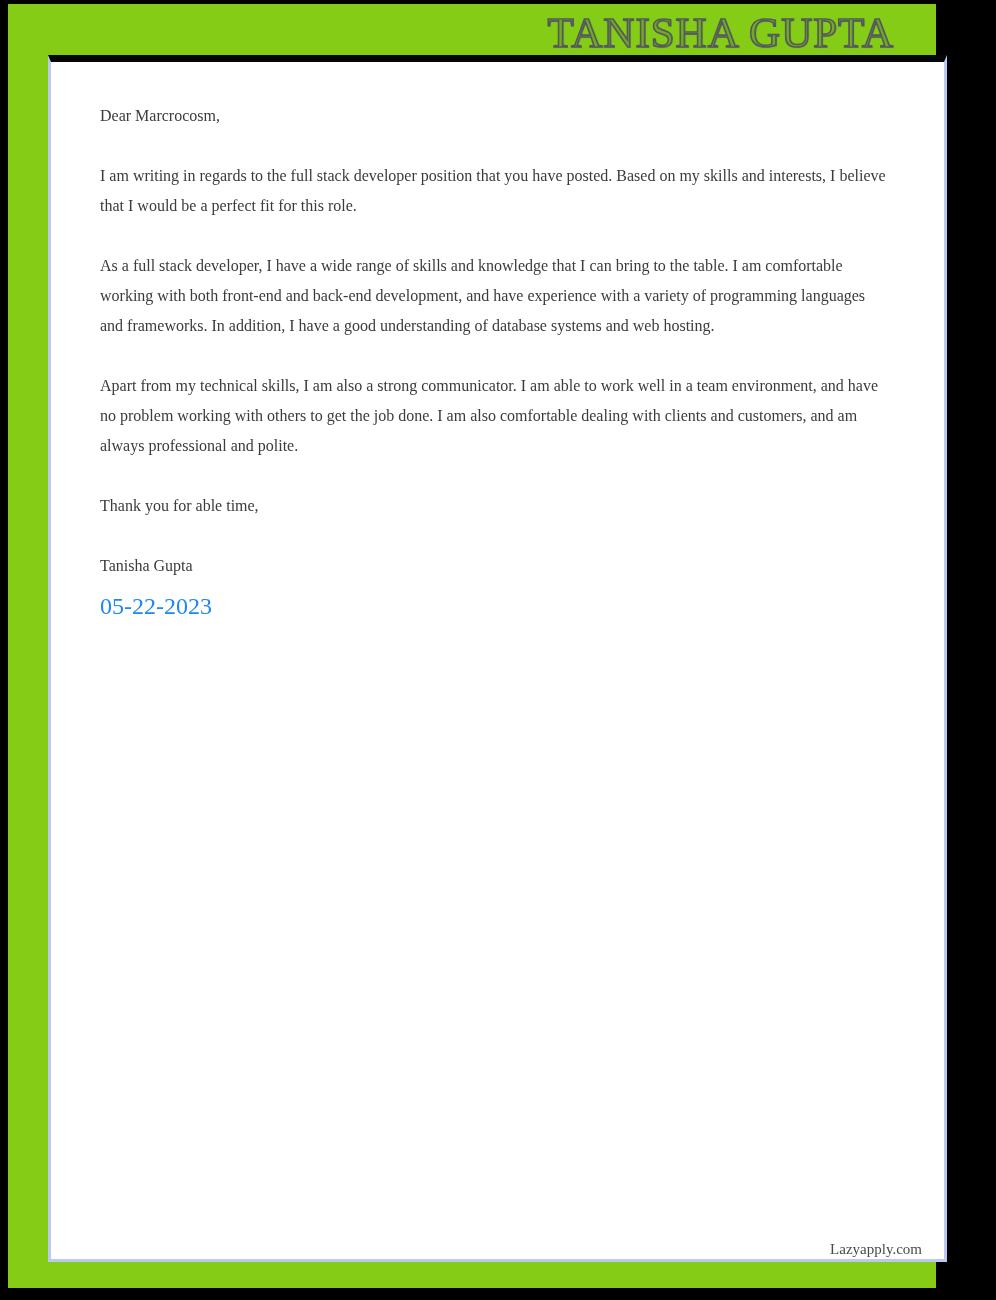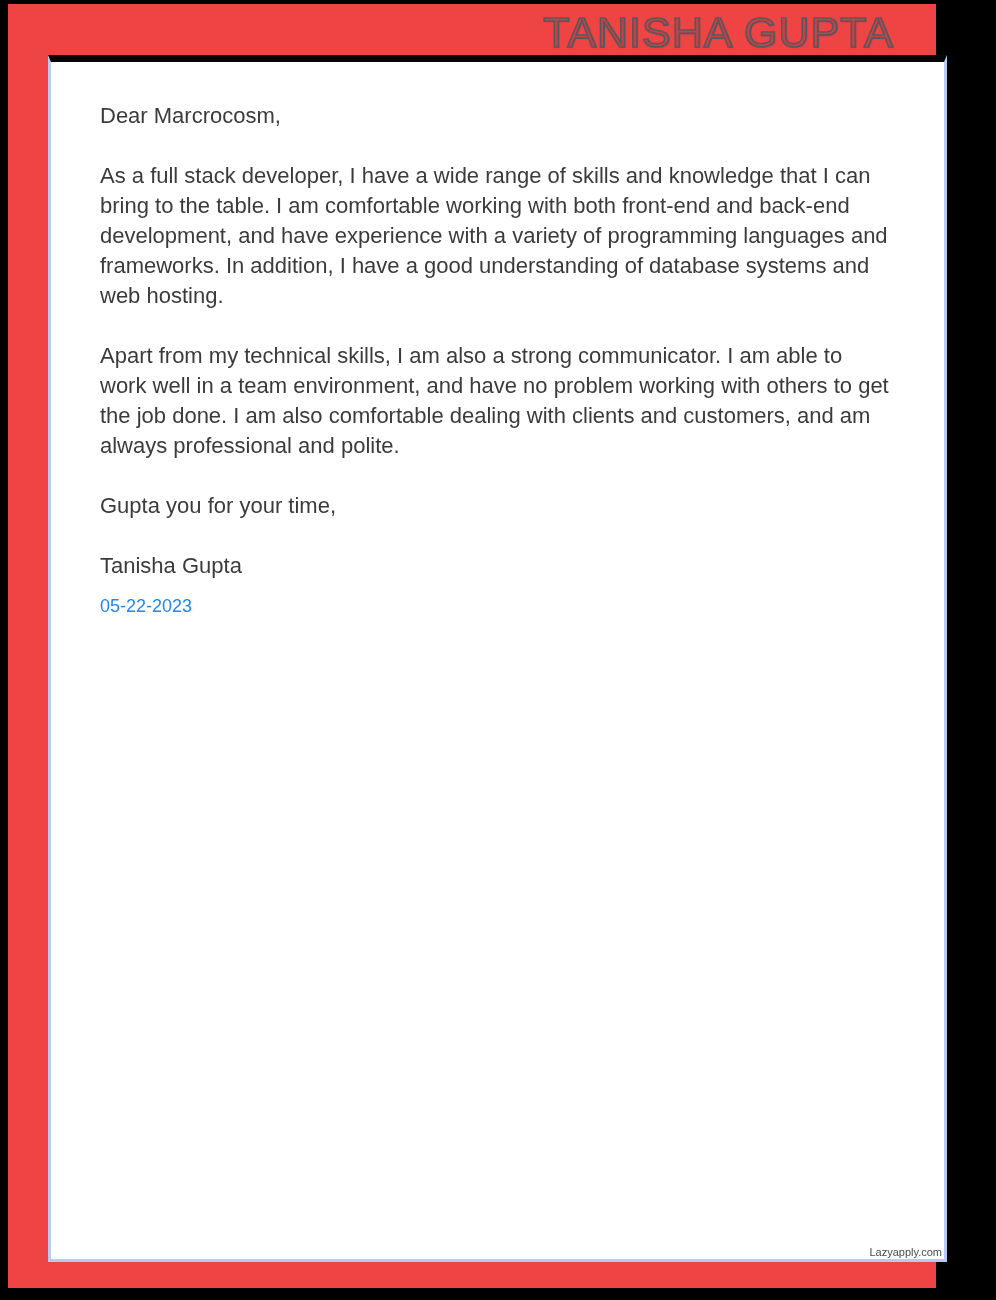--- a/index.html
+++ b/index.html
@@ -10,21 +10,22 @@
     background: #000000;
     font-family: "Liberation Sans", "DejaVu Sans", sans-serif;
     overflow: hidden;
   }
   .canvas {
     position: absolute;
     top: 4px;
     left: 8px;
     width: 928px;
     height: 1284px;
-    background: #ef4444;
+    background: #84cc16;
+    font-family: Liberation Serif, serif;
   }
   .header-name {
     position: absolute;
     top: 4px;
     right: 42px;
     font-size: 43px;
     font-weight: 400;
     letter-spacing: 1px;
     color: transparent;
     -webkit-text-stroke: 1.7px #54585f;
@@ -40,57 +41,58 @@
     box-sizing: border-box;
     background: #ffffff;
     border-top: 7px solid #060606;
     border-left: 3px solid #b9c9f1;
     border-right: 3px solid #b9c9f1;
     border-bottom: 3px solid #b9c9f1;
     padding: 39px 52px 0 49px;
   }
   .page p {
     margin: 30px 0 0 0;
-    font-size: 22px;
+    font-size: 16px;
     line-height: 30px;
     color: #3b3b3b;
   }
   .page p.salutation { margin-top: 0; }
   .page p.date {
     margin-top: 10px;
     color: #1e87f0;
-    font-size: 18px;
+    font-size: 24px;
   }
   .watermark {
     position: absolute;
-    right: 2px;
+    right: 22px;
     bottom: 1px;
-    font-size: 11px;
+    font-size: 15px;
     color: #494949;
   }
 </style>
 </head>
 <body>
 
 <div class="canvas">
 
   <div class="header-name">TANISHA GUPTA</div>
 
   <div class="page">
 
     <p class="salutation">Dear Marcrocosm,</p>
 
+    <p>I am writing in regards to the full stack developer position that you have posted. Based on my skills and interests, I believe that I would be a perfect fit for this role.</p>
 
     <p>As a full stack developer, I have a wide range of skills and knowledge that I can bring to the table. I am comfortable working with both front-end and back-end development, and have experience with a variety of programming languages and frameworks. In addition, I have a good understanding of database systems and web hosting.</p>
 
 
     <p>Apart from my technical skills, I am also a strong communicator. I am able to work well in a team environment, and have no problem working with others to get the job done. I am also comfortable dealing with clients and customers, and am always professional and polite.</p>
 
 
-    <p>Gupta you for your time,</p>
+    <p>Thank you for able time,</p>
 
     <p>Tanisha Gupta</p>
 
     <p class="date">05-22-2023</p>
 
     <div class="watermark">Lazyapply.com</div>
 
   </div>
 </div>
 

